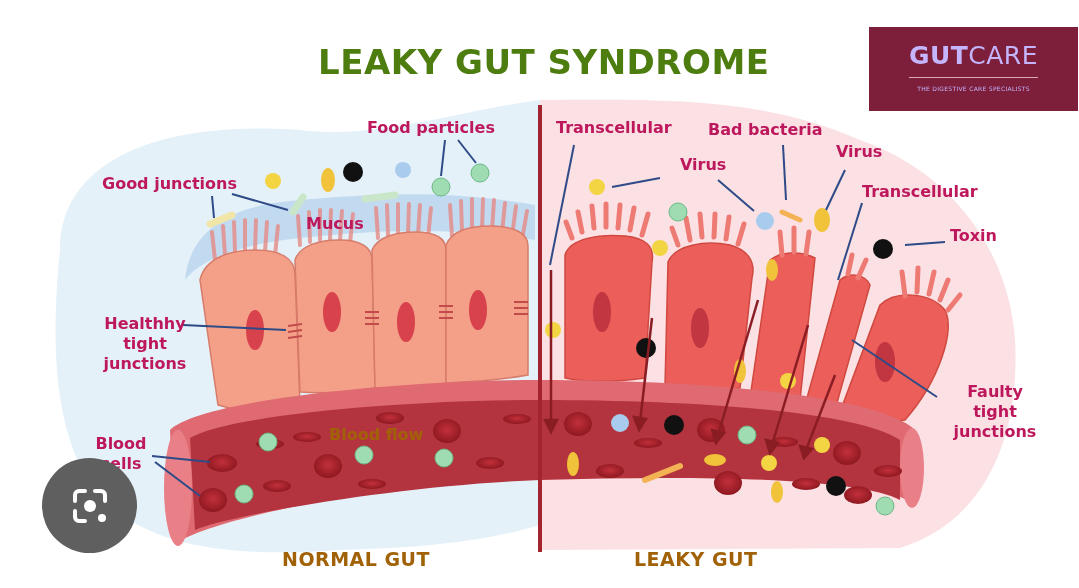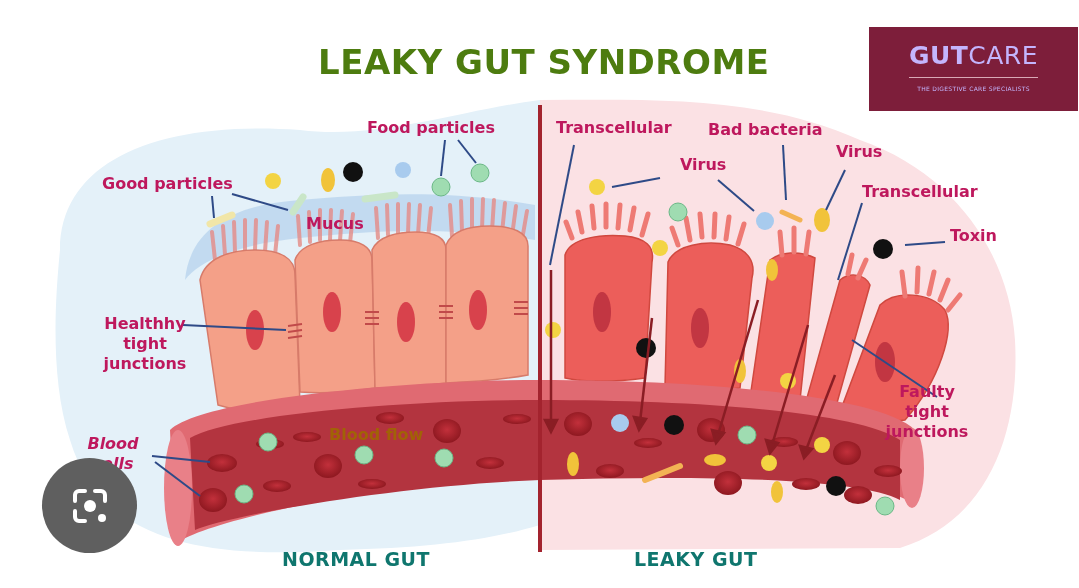--- a/index.html
+++ b/index.html
@@ -8,21 +8,21 @@
   svg.art{position:absolute;left:0;top:0;}
   .title{position:absolute;left:318px;top:42px;font-size:34px;font-weight:bold;color:#4d7c0f;letter-spacing:0.5px;white-space:nowrap;}
   .logo{position:absolute;left:869px;top:27px;width:209px;height:84px;background:#7d1e3a;color:#c4b5fd;text-align:center;}
   .logo .brand{position:absolute;left:0;right:0;top:14px;font-size:25px;letter-spacing:0.5px;}
   .logo .brand b{font-weight:bold;}
   .logo .brand span{font-weight:normal;}
   .logo .rule{position:absolute;left:40px;right:40px;top:50px;height:1px;background:#d9a9b6;}
   .logo .tag{position:absolute;left:0;right:0;top:58px;font-size:6px;letter-spacing:0.3px;}
   .lbl{position:absolute;color:#be185d;font-weight:bold;font-size:16px;line-height:20px;white-space:nowrap;}
   .lbl.c{text-align:center;}
-  .foot{position:absolute;color:#0f766e;font-weight:bold;font-size:19px;letter-spacing:0.5px;white-space:nowrap;}
+  .foot{position:absolute;color:#a16207;font-weight:bold;font-size:19px;letter-spacing:0.5px;white-space:nowrap;}
   .lens{position:absolute;left:42px;top:458px;width:95px;height:95px;border-radius:50%;background:#5f5f5f;display:flex;align-items:center;justify-content:center;cursor:pointer;}
 </style>
 </head>
 <body>
 
 <div class="stage">
 
 <svg class="art" width="1079" height="588" viewBox="0 0 1079 588">
   <defs>
     <radialGradient id="rbc" cx="50%" cy="45%" r="55%">
@@ -252,41 +252,41 @@
 </svg>
 
 <div class="title">LEAKY GUT SYNDROME</div>
 
 <div class="logo">
   <div class="brand"><b>GUT</b><span>CARE</span></div>
   <div class="rule"></div>
   <div class="tag">THE DIGESTIVE CARE SPECIALISTS</div>
 </div>
 
-<div class="lbl" style="left:102px;top:174px;">Good particles</div>
+<div class="lbl" style="left:102px;top:174px;">Good junctions</div>
 <div class="lbl" style="left:367px;top:118px;">Food particles</div>
 <div class="lbl" style="left:306px;top:214px;">Mucus</div>
 <div class="lbl c" style="left:92px;top:314px;width:90px;margin-left:8px;">
   <div>Healthhy</div>
   <div>tight</div>
   <div>junctions</div>
 </div>
-<div class="lbl c" style="left:84px;top:434px;width:58px;font-style:italic;">
+<div class="lbl c" style="left:92px;top:434px;width:58px;">
   <div>Blood</div>
   <div>cells</div>
 </div>
 <div class="lbl" style="left:329px;top:425px;color:#a16207;">Blood flow</div>
 
 <div class="lbl" style="left:556px;top:118px;">Transcellular</div>
 <div class="lbl" style="left:708px;top:120px;">Bad bacteria</div>
 <div class="lbl" style="left:668px;top:155px;margin-left:12px;">Virus</div>
 <div class="lbl" style="left:836px;top:142px;">Virus</div>
 <div class="lbl" style="left:862px;top:182px;">Transcellular</div>
 <div class="lbl" style="left:950px;top:226px;text-align:right;">Toxin</div>
-<div class="lbl c" style="left:882px;top:382px;width:90px;">
+<div class="lbl c" style="left:950px;top:382px;width:90px;">
   <div>Faulty</div>
   <div>tight</div>
   <div>junctions</div>
 </div>
 
 <div class="foot" style="left:282px;top:548px;">NORMAL GUT</div>
 <div class="foot" style="left:634px;top:548px;text-align:right;">LEAKY GUT</div>
 
 <div class="lens">
   <svg width="50" height="50" viewBox="0 0 50 50">

